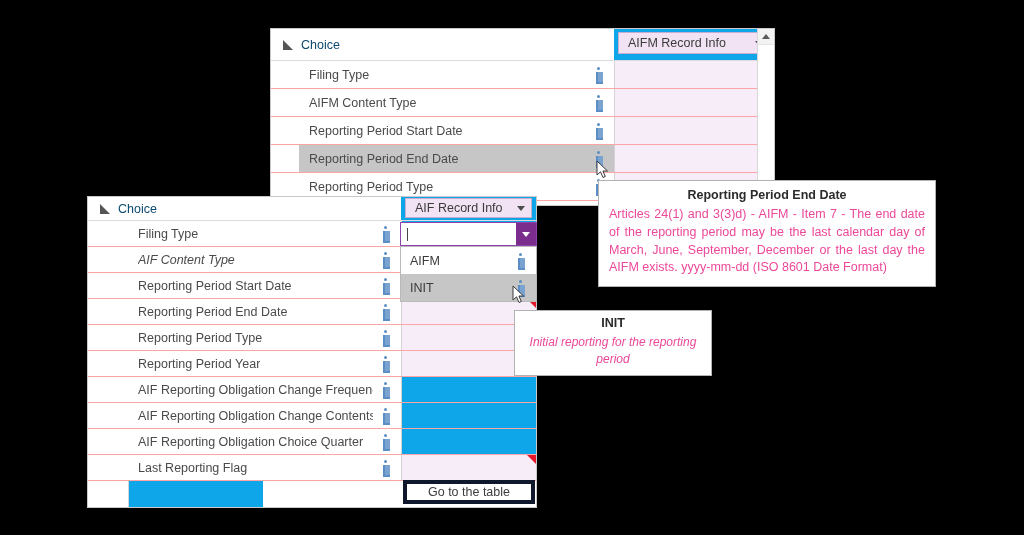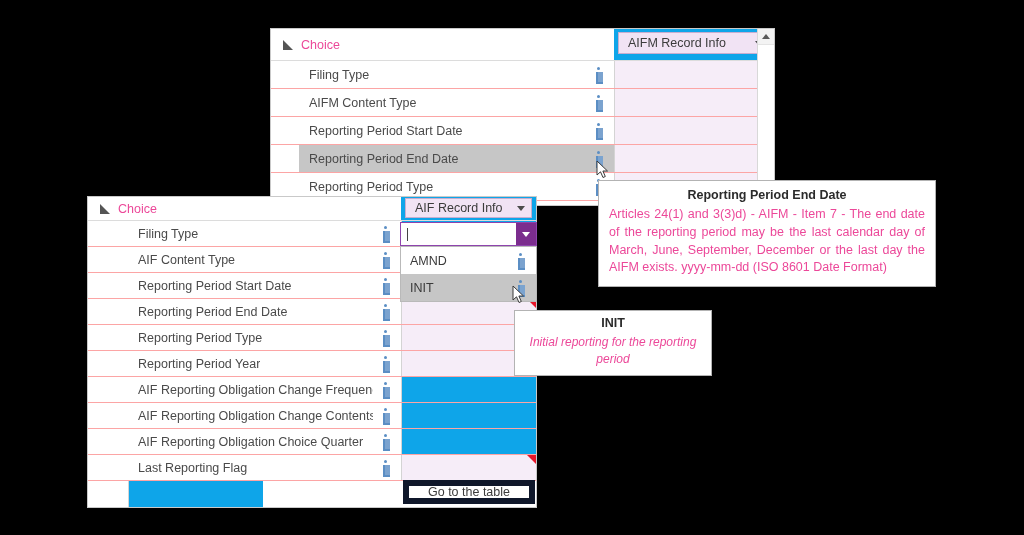--- a/index.html
+++ b/index.html
@@ -87,21 +87,21 @@
     border-left: 5px solid #555;
     border-bottom: 5px solid #555;
     border-top: 5px solid transparent;
     border-right: 5px solid transparent;
     margin-right: 8px;
     flex: 0 0 auto;
   }
   .choice-label {
     display: flex; align-items: center;
     padding-left: 12px;
-    font-size: 12.5px; color: #ec4899;
+    font-size: 12.5px; color: #0c4a6e;
     flex: 1 1 auto;
   }
 
   
   .combo {
     display: flex; align-items: center; justify-content: space-between;
     background: #f1e3f4;
     border: 1px solid #c7aed0;
     font-size: 12.5px; color: #3b3b3b;
     padding: 0 6px 0 9px;
@@ -155,21 +155,21 @@
     font-size: 12.5px; color: #3a3a3a;
     background: #ffffff;
   }
   .dd-item.hl { background: #c6c6c6; }
 
   
   .gtt-btn {
     position: absolute;
     display: flex; align-items: center; justify-content: center;
     background: #ffffff;
-    border: 6px solid #0f172a;
+    border: 4px solid #0f172a;
     font-size: 12.5px; color: #3c3c3c;
   }
 
   
   .scrollbar {
     position: absolute;
     background: #ffffff;
     border-left: 1px solid #d8d8d8;
     display: flex; flex-direction: column; align-items: center;
   }
@@ -314,21 +314,21 @@
 
       <div class="row" style="height:26px;">
         <div class="indent" style="width:40px;flex:0 0 40px;"></div>
         <div class="label-cell">
           <span class="label-text">Filing Type</span>
           <span class="info-icon"></span>
         </div>
         <div class="value-cell" style="width:135px;"></div>
       </div>
 
-      <div class="row" style="height:26px;">
+      <div class="row" style="height:26px;font-style:italic;">
         <div class="indent" style="width:40px;flex:0 0 40px;"></div>
         <div class="label-cell">
           <span class="label-text">AIF Content Type</span>
           <span class="info-icon"></span>
         </div>
         <div class="value-cell pink marked" style="width:135px;"></div>
       </div>
 
       <div class="row" style="height:26px;">
         <div class="indent" style="width:40px;flex:0 0 40px;"></div>
@@ -419,21 +419,21 @@
       <span class="caret-bar"></span>
       <span></span>
     </div>
     <div class="drop">
       <span class="caret"></span>
     </div>
   </div>
 
   <div class="dd-list" style="left:400px; top:246px; width:137px;">
     <div class="dd-item">
-      <span>AMND</span>
+      <span>AIFM</span>
       <span class="info-icon"></span>
     </div>
     <div class="dd-item hl">
       <span>INIT</span>
       <span class="info-icon"></span>
     </div>
   </div>
 
   <div class="tooltip" style="left:598px; top:180px; width:338px;">
     <div class="tt-title">Reporting Period End Date</div>

